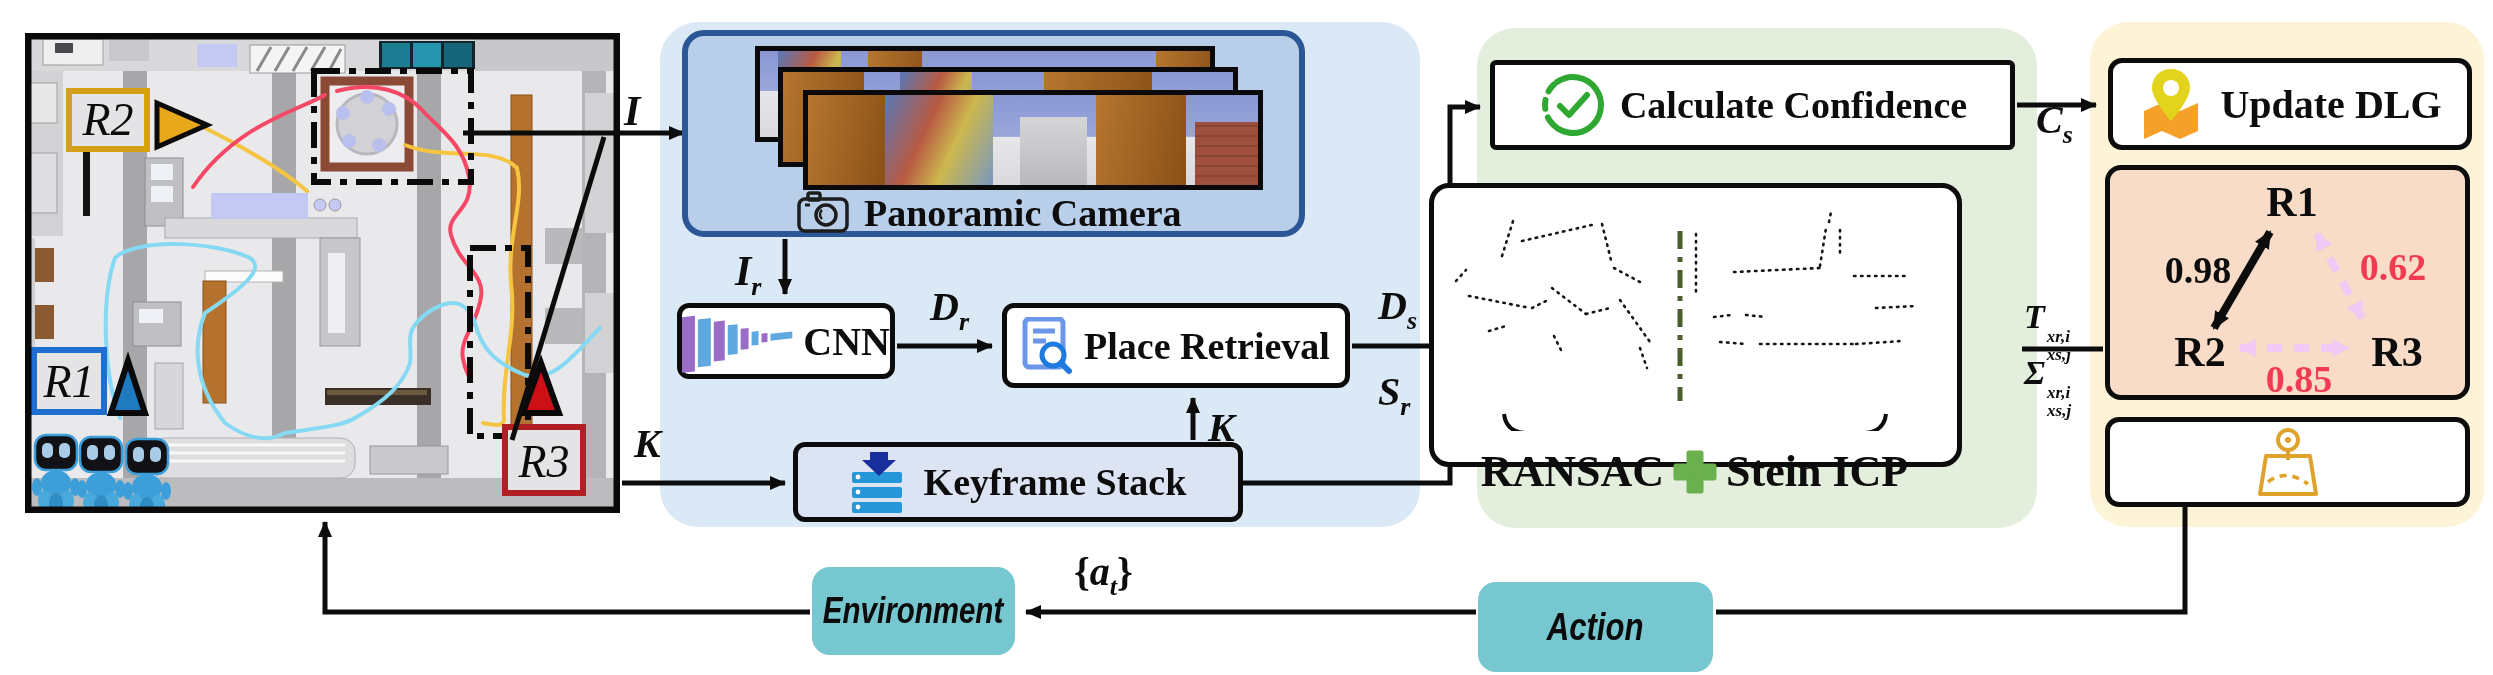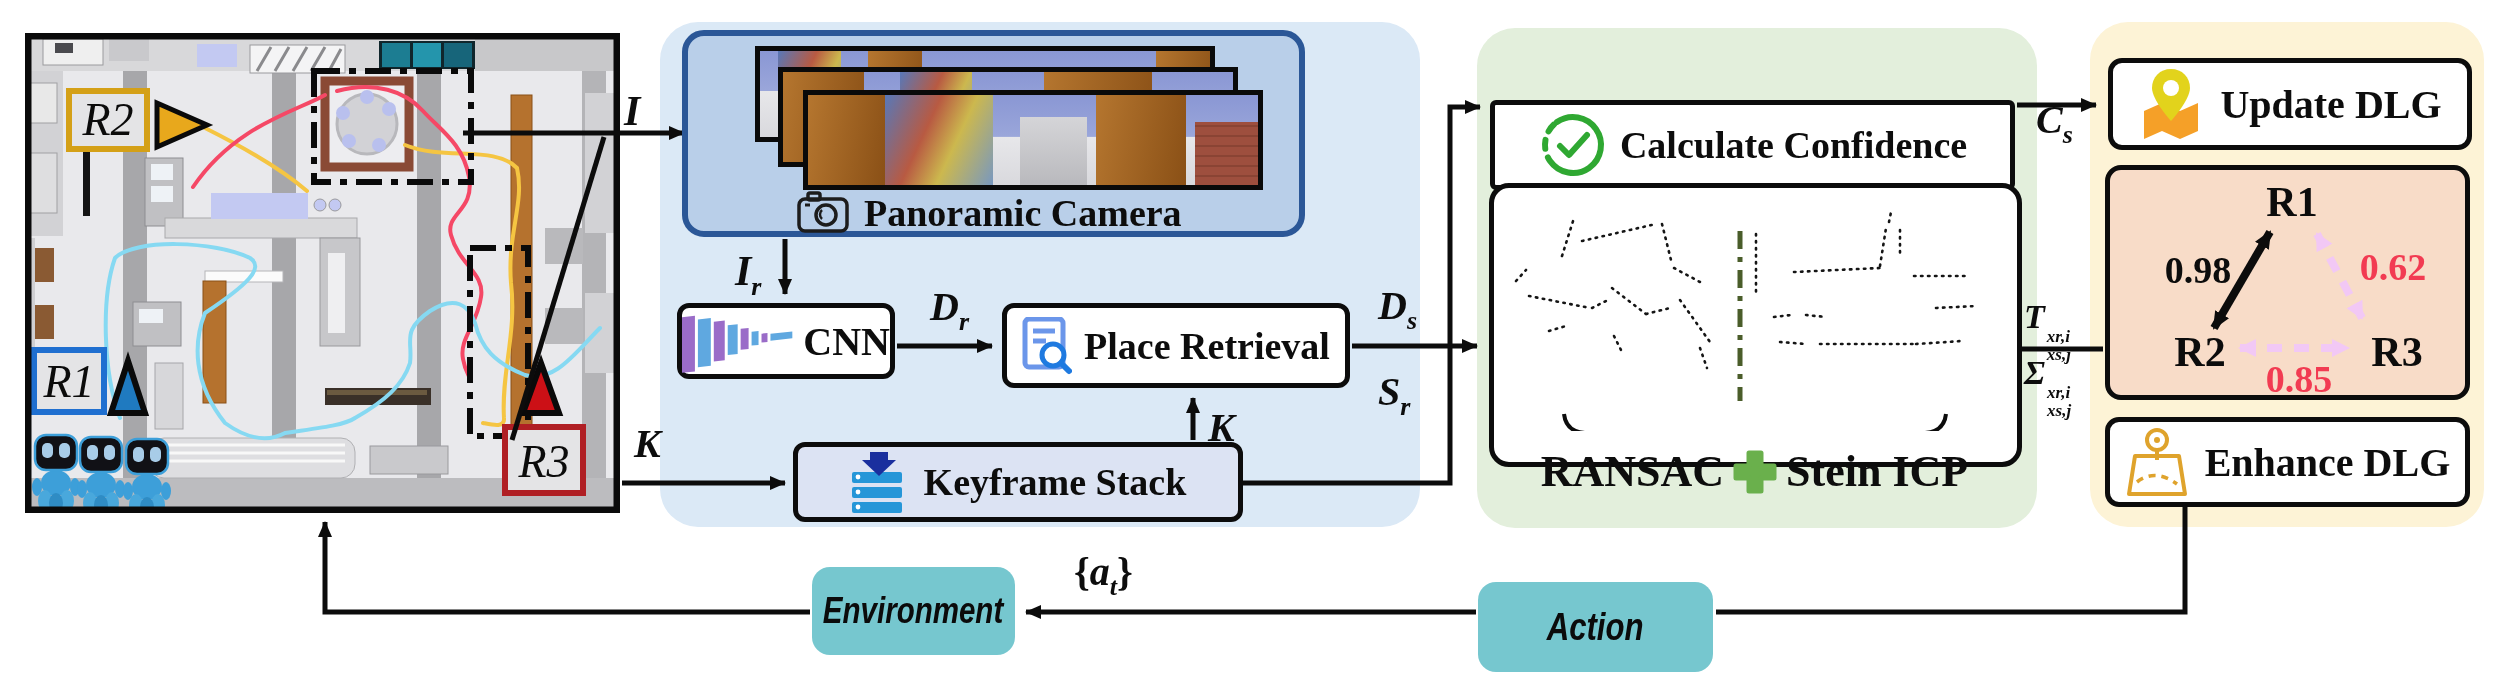--- a/index.html
+++ b/index.html
@@ -235,29 +235,29 @@
       <rect x="2" y="37" width="50" height="11" rx="2" fill="#2596d8"></rect>
       <rect x="2" y="52" width="50" height="11" rx="2" fill="#2596d8"></rect>
       <circle cx="8" cy="27" r="2.4" fill="#fff"></circle>
       <circle cx="8" cy="42" r="2.4" fill="#fff"></circle>
       <circle cx="8" cy="57" r="2.4" fill="#fff"></circle>
       <polygon points="20,2 38,2 38,10 46,10 29,26 12,10 20,10" fill="#1a2f9e"></polygon>
     </svg>
     <span class="lbl" style="font-size:38px;">Keyframe Stack</span>
   </div>
 
-  <div class="box" style="left:1490px;top:60px;width:525px;height:90px;border-radius:6px;margin-top:40px;">
+  <div class="box" style="left:1490px;top:60px;width:525px;height:90px;border-radius:6px;">
     <svg width="70" height="70" viewBox="0 0 70 70">
       <circle cx="35" cy="35" r="28" fill="none" stroke="#2fa832" stroke-width="6" stroke-dasharray="9 9 9 9 140" stroke-dashoffset="40" stroke-linecap="round" transform="rotate(-125 35 35)"></circle>
       <path d="M22,36 L31,45 L49,25" fill="none" stroke="#2fa832" stroke-width="6" stroke-linecap="round" stroke-linejoin="round"></path>
     </svg>
     <span class="lbl" style="font-size:38px;">Calculate Confidence</span>
   </div>
 
-  <div class="box" style="left:1489px;top:183px;width:533px;height:284px;border-radius:20px;display:block;">
+  <div class="box" style="left:1429px;top:183px;width:533px;height:284px;border-radius:20px;display:block;">
     <svg width="521" height="235" viewBox="0 0 521 235" style="position:absolute;left:0;top:8px;">
       <g stroke="#151515" stroke-width="2.6" stroke-dasharray="1.5 5.5" fill="none" stroke-linecap="round">
         <path d="M68,60 L80,22"></path>
         <path d="M88,45 L162,28"></path>
         <path d="M168,28 L178,68"></path>
         <path d="M180,72 L206,86"></path>
         <path d="M22,85 L32,74"></path>
         <path d="M35,100 L96,112"></path>
         <path d="M98,112 L114,104"></path>
         <path d="M118,92 L152,118"></path>
@@ -325,21 +325,20 @@
   </div>
 
   <div class="box" style="left:2105px;top:417px;width:365px;height:90px;gap:16px;border-radius:14px;">
     <svg width="64" height="72" viewBox="0 0 64 72">
       <path d="M10,30 L54,30 L60,68 L4,68 Z" fill="none" stroke="#dfa32c" stroke-width="4" stroke-linejoin="round"></path>
       <path d="M12,56 Q30,42 52,58" fill="none" stroke="#dfa32c" stroke-width="3.5" stroke-dasharray="7 6"></path>
       <circle cx="32" cy="14" r="10" fill="none" stroke="#dfa32c" stroke-width="4"></circle>
       <circle cx="32" cy="14" r="3" fill="#dfa32c"></circle>
       <path d="M32,24 L32,34" stroke="#dfa32c" stroke-width="4"></path>
     </svg>
-    <span class="lbl" style="font-size:40px;">Enhance DLG</span>
   </div>
 
   <div class="teal" style="left:812px;top:567px;width:203px;height:88px;">
     <span class="tlbl" style="font-size:36px;">Environment</span>
   </div>
   <div class="teal" style="left:1478px;top:582px;width:235px;height:90px;">
     <span class="tlbl" style="font-size:38px;">Action</span>
   </div>
 
   <div class="mlabel" style="left:624px;top:90px;">

